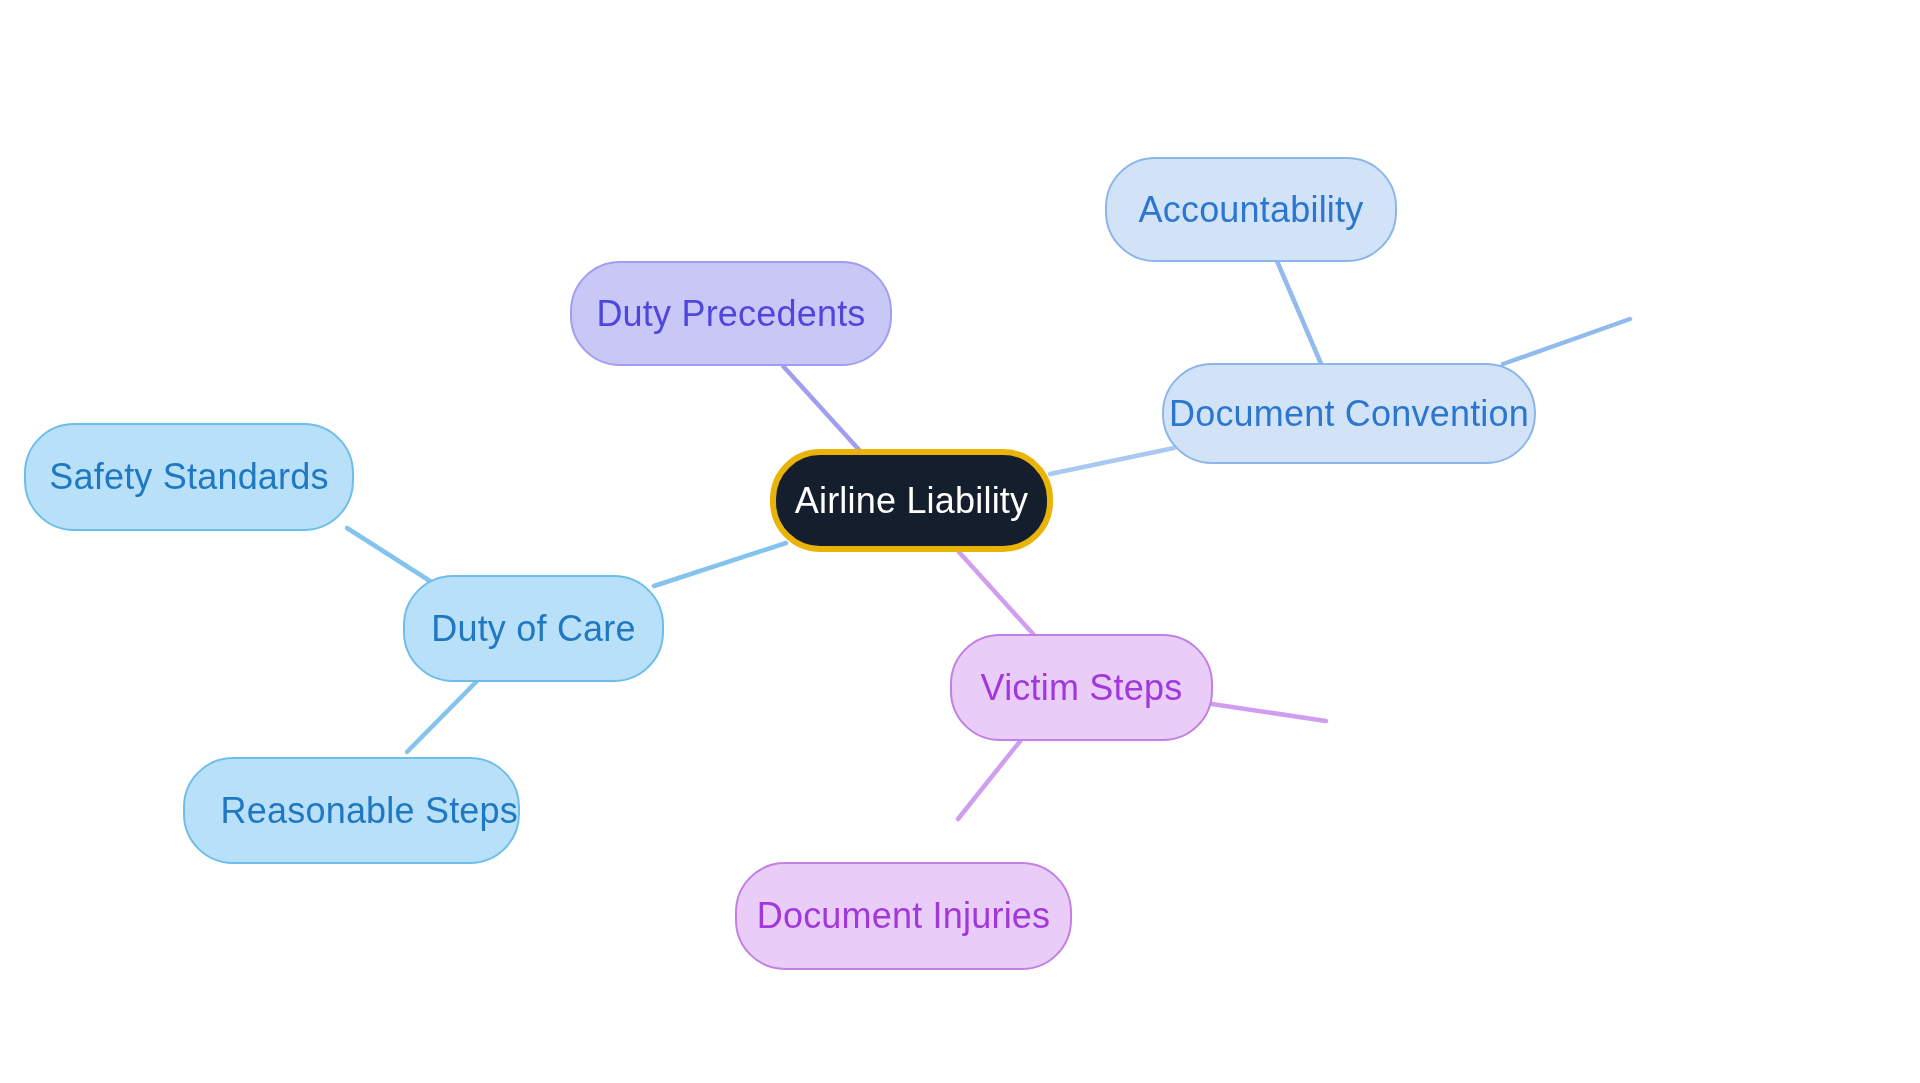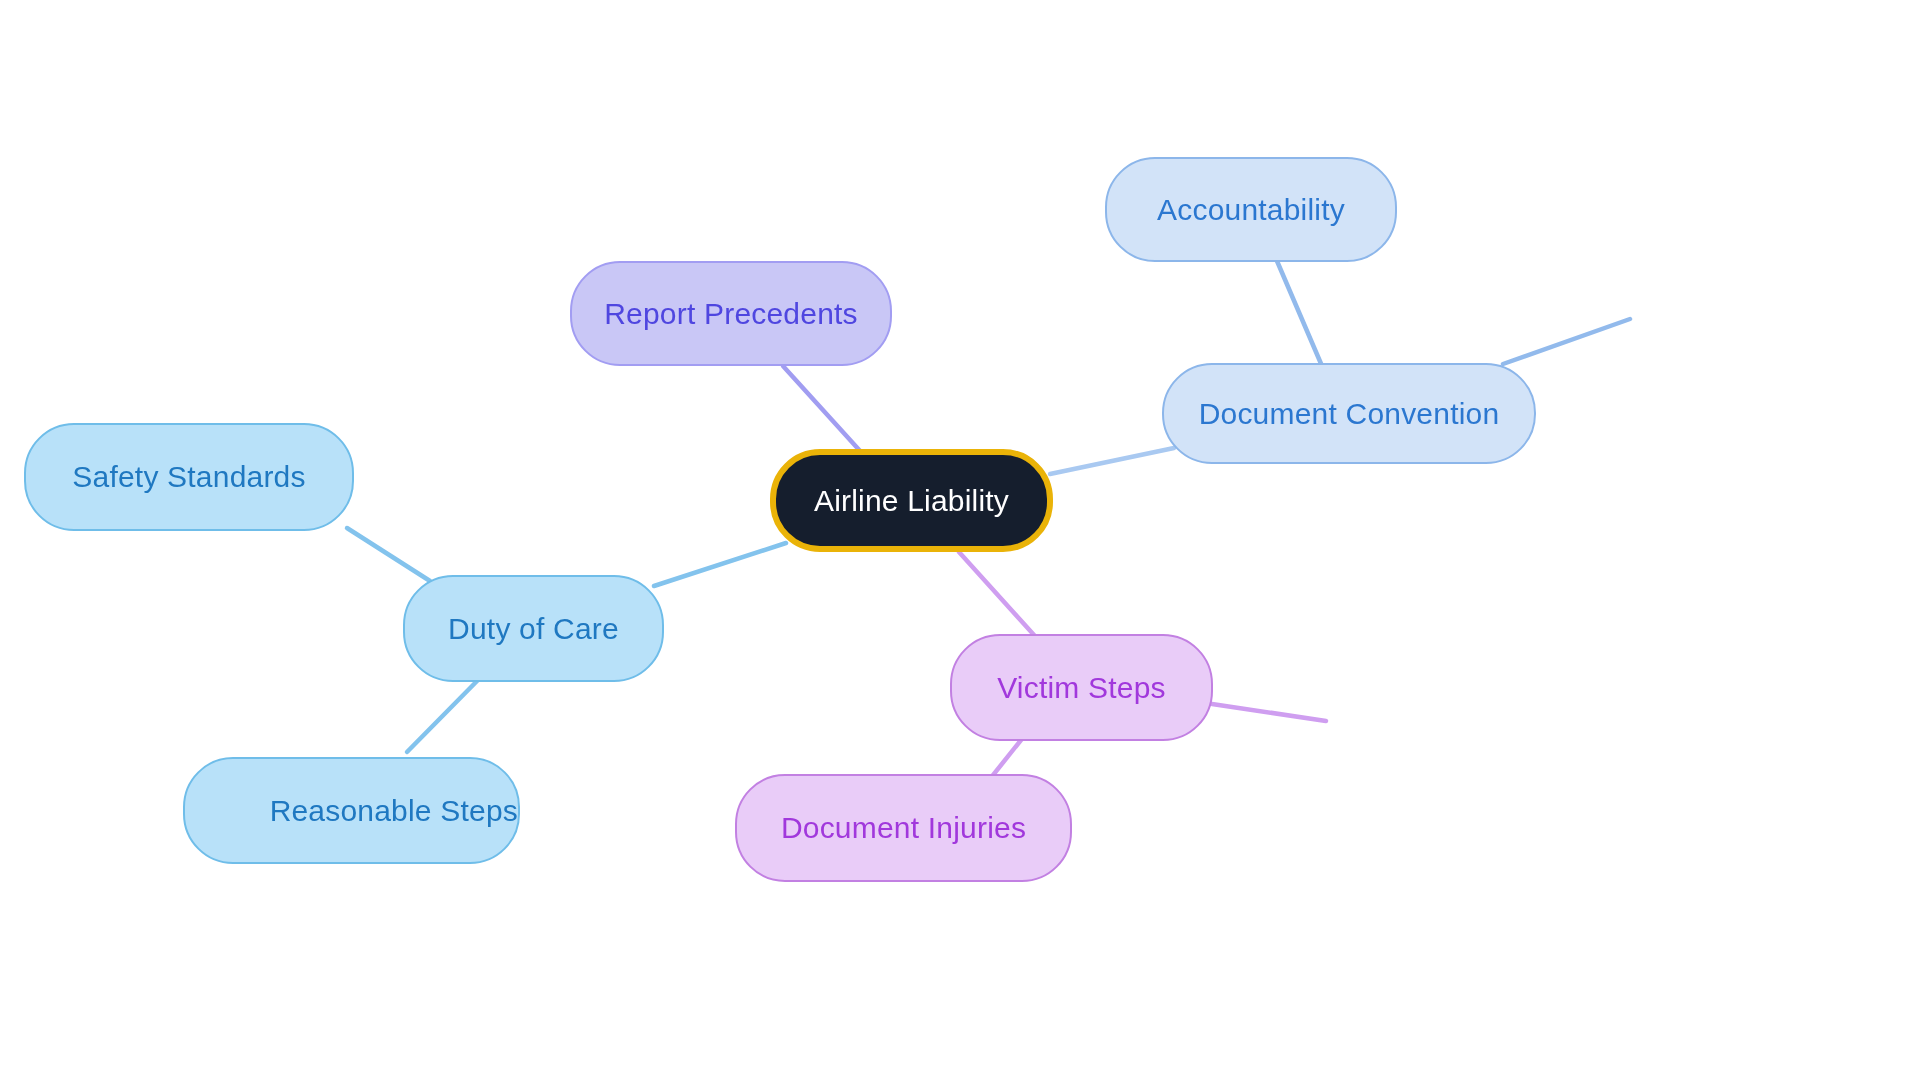--- a/index.html
+++ b/index.html
@@ -20,21 +20,21 @@
     z-index: 1;
   }
 
   .node {
     position: absolute;
     z-index: 2;
     display: flex;
     align-items: center;
     justify-content: center;
     border-radius: 50px;
-    font-size: 30px;
+    font-size: 36px;
     font-weight: 500;
     letter-spacing: 0.2px;
     white-space: nowrap;
     cursor: pointer;
   }
 
   
   .node--center {
     background: #151e2d;
     color: #ffffff;
@@ -70,21 +70,21 @@
   .pos-center        { left: 770px;  top: 449px; width: 283px; height: 103px; }
   .pos-legal         { left: 570px;  top: 261px; width: 322px; height: 105px; }
   .pos-montreal      { left: 1162px; top: 363px; width: 374px; height: 101px; }
   .pos-accountability{ left: 1105px; top: 157px; width: 292px; height: 105px; }
   .pos-updates2026   { left: 1608px; top: 224px; width: 291px; height: 105px; }
   .pos-duty          { left: 403px;  top: 575px; width: 261px; height: 107px; }
   .pos-safety        { left: 24px;   top: 423px; width: 330px; height: 108px; }
   .pos-reasonable    { left: 183px;  top: 757px; width: 337px; height: 107px; justify-content: flex-end; }
   .pos-victim        { left: 950px;  top: 634px; width: 263px; height: 107px; }
   .pos-report        { left: 1322px; top: 692px; width: 300px; height: 106px; }
-  .pos-document      { left: 735px;  top: 774px; width: 337px; height: 108px; }
+  .pos-document      { left: 735px;  top: 862px; width: 337px; height: 108px; }
 </style>
 </head>
 <body>
 
 <div class="canvas">
 
   <svg class="edges" width="1920" height="1083" viewBox="0 0 1920 1083" fill="none" xmlns="http://www.w3.org/2000/svg">
     <line x1="783" y1="366" x2="861" y2="452" stroke="#a19df1" stroke-width="4.5" stroke-linecap="round"></line>
     <line x1="1050" y1="474" x2="1174" y2="448" stroke="#a9c9f1" stroke-width="4.5" stroke-linecap="round"></line>
     <line x1="1277" y1="261" x2="1322" y2="366" stroke="#92baec" stroke-width="4.5" stroke-linecap="round"></line>
@@ -95,21 +95,21 @@
     <line x1="959" y1="552" x2="1034" y2="635" stroke="#cf9ef0" stroke-width="4.5" stroke-linecap="round"></line>
     <line x1="1212" y1="704" x2="1326" y2="721" stroke="#cf9ef0" stroke-width="4.5" stroke-linecap="round"></line>
     <line x1="1021" y1="740" x2="958" y2="819" stroke="#cf9ef0" stroke-width="4.5" stroke-linecap="round"></line>
   </svg>
 
   <div class="node node--center pos-center">
     <span>Airline Liability</span>
   </div>
 
   <div class="node node--lavender pos-legal">
-    <span>Report Precedents</span>
+    <span>Duty Precedents</span>
   </div>
 
   <div class="node node--paleblue pos-montreal">
     <span>Document Convention</span>
   </div>
 
   <div class="node node--paleblue pos-accountability">
     <span>Accountability</span>
   </div>
 

